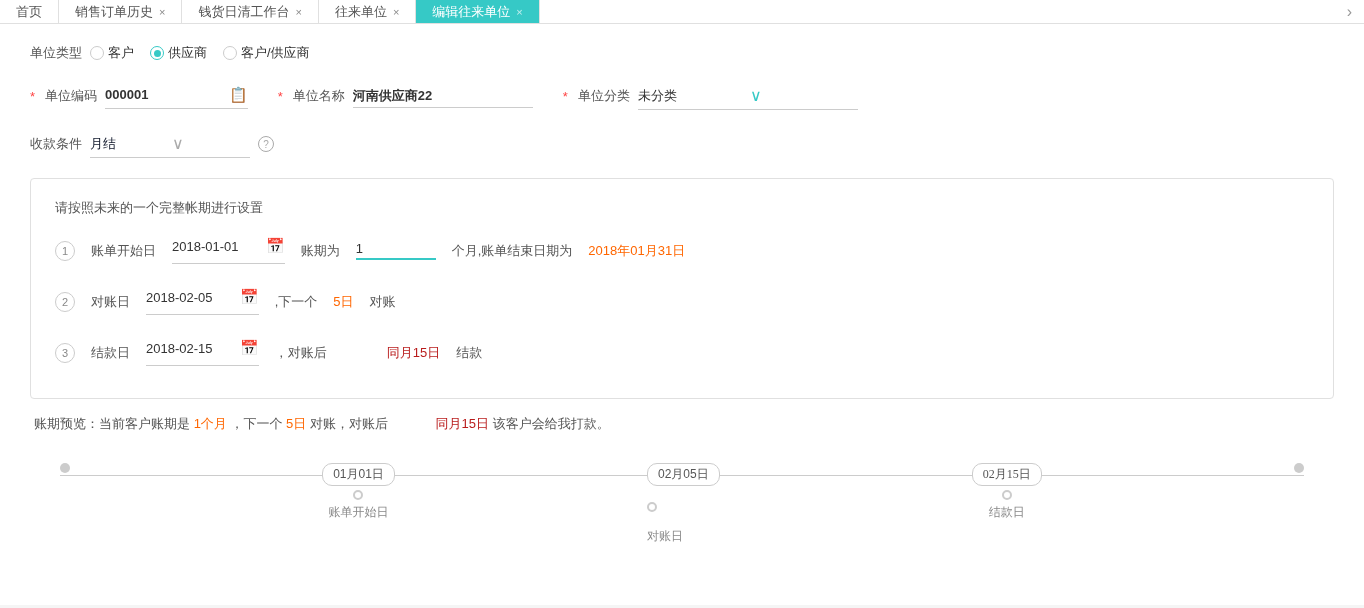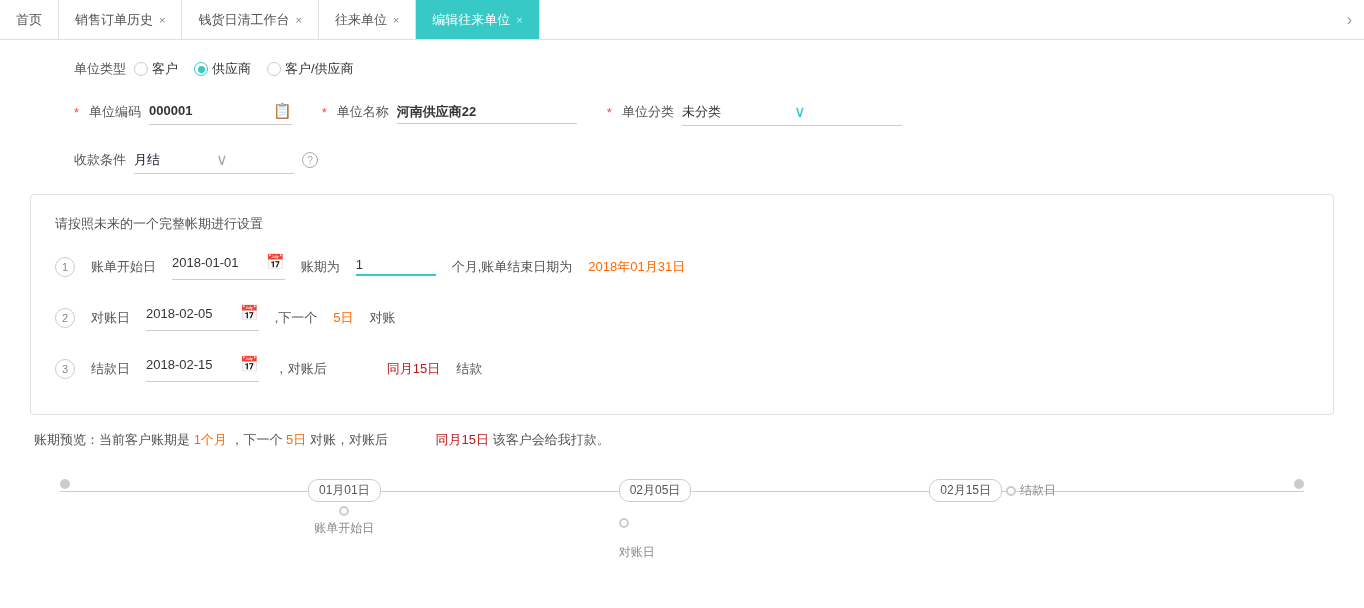--- a/index.html
+++ b/index.html
@@ -4,21 +4,21 @@
   <style>
     * { box-sizing: border-box; margin: 0; padding: 0; }
     body { font-family: 'Microsoft YaHei', 'PingFang SC', sans-serif; font-size: 13px; color: #333; background: #f5f5f5; }
 
     
     .tab-bar {
       display: flex;
       align-items: center;
       background: #fff;
       border-bottom: 1px solid #e0e0e0;
-      height: 40px;
+      height: 24px;
       padding-left: 0;
       position: relative;
     }
     .tab {
       display: flex;
       align-items: center;
       padding: 0 16px;
       height: 100%;
       cursor: pointer;
       font-size: 13px;
@@ -52,21 +52,20 @@
       background: #fff;
       min-height: calc(100vh - 40px);
     }
 
     
     .form-row {
       display: flex;
       align-items: center;
       margin-bottom: 20px;
       gap: 30px;
-      margin-left: 44px;
     }
 
     .form-group {
       display: flex;
       align-items: center;
       gap: 8px;
     }
 
     .form-label {
       color: #555;
@@ -421,21 +420,21 @@
         <div style="font-size:12px;color:#888;">账单开始日</div>
       </div>
 
 
       <div style="display:flex;flex-direction:column;align-items:flex-start;gap:16px;">
         <div style="border:1px solid #ccc;border-radius:10px;padding:2px 10px;font-size:12px;color:#555;background:#fff;">02月05日</div>
         <div style="width:10px;height:10px;border-radius:50%;border:2px solid #ccc;background:#fff;"></div>
         <div style="font-size:12px;color:#888;">对账日</div>
       </div>
 
-      <div style="display:flex;flex-direction:row;align-items:center;gap:4px;">
+      <div style="display:flex;flex-direction:column;align-items:center;gap:4px;font-family:Liberation Serif, serif;">
         <div style="border:1px solid #ccc;border-radius:10px;padding:2px 10px;font-size:12px;color:#555;background:#fff;">02月15日</div>
         <div style="width:10px;height:10px;border-radius:50%;border:2px solid #ccc;background:#fff;"></div>
         <div style="font-size:12px;color:#888;">结款日</div>
       </div>
 
       <div style="display:flex;flex-direction:column;align-items:center;gap:4px;">
         <div style="width:10px;height:10px;border-radius:50%;background:#ccc;"></div>
       </div>
 
     </div>

